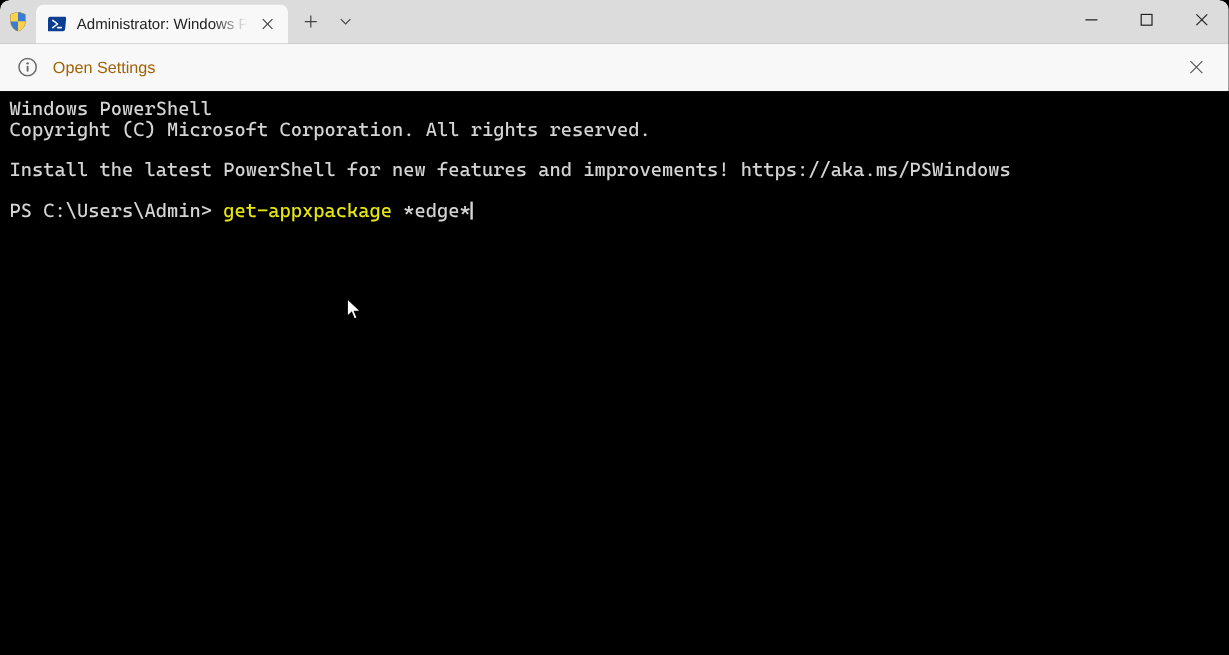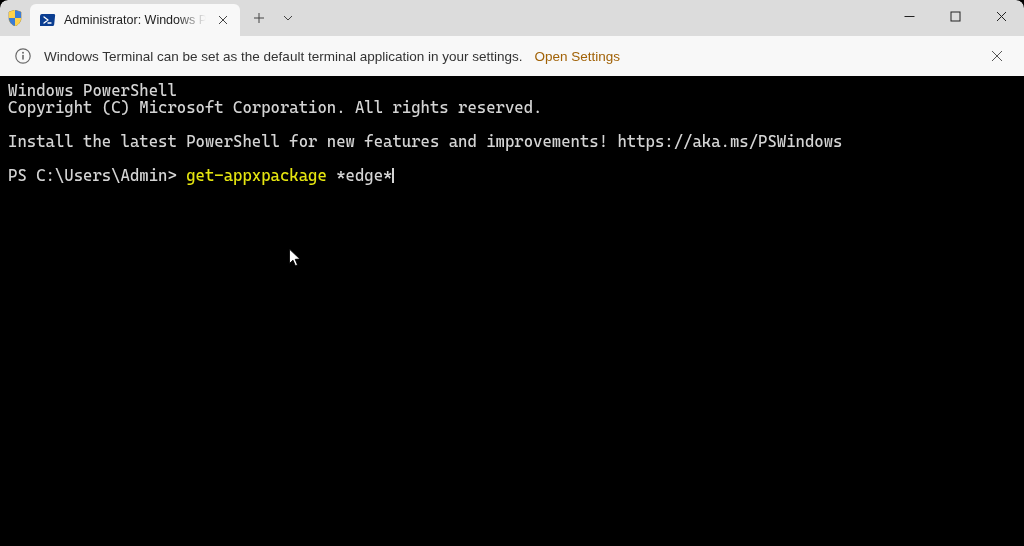--- a/index.html
+++ b/index.html
@@ -213,21 +213,20 @@
 </div>
 
 <div class="infobar">
   <span class="icon">
     <svg width="16" height="16" viewBox="0 0 16 16">
       <circle cx="8" cy="8" r="7.2" fill="none" stroke="#6a6a6a" stroke-width="1.2"></circle>
       <circle cx="8" cy="4.8" r="1" fill="#6a6a6a"></circle>
       <rect x="7.2" y="6.8" width="1.6" height="5" rx="0.8" fill="#6a6a6a"></rect>
     </svg>
   </span>
-  <span class="msg">Windows Terminal can be set as the default terminal application in your settings.</span>
   <span class="link">Open Settings</span>
   <span class="spacer"></span>
   <span class="close">
     <svg viewBox="0 0 12 12">
         <line x1="1" y1="1" x2="11" y2="11" stroke="#555" stroke-width="1"></line>
         <line x1="11" y1="1" x2="1" y2="11" stroke="#555" stroke-width="1"></line>
       </svg>
   </span>
 </div>
 

